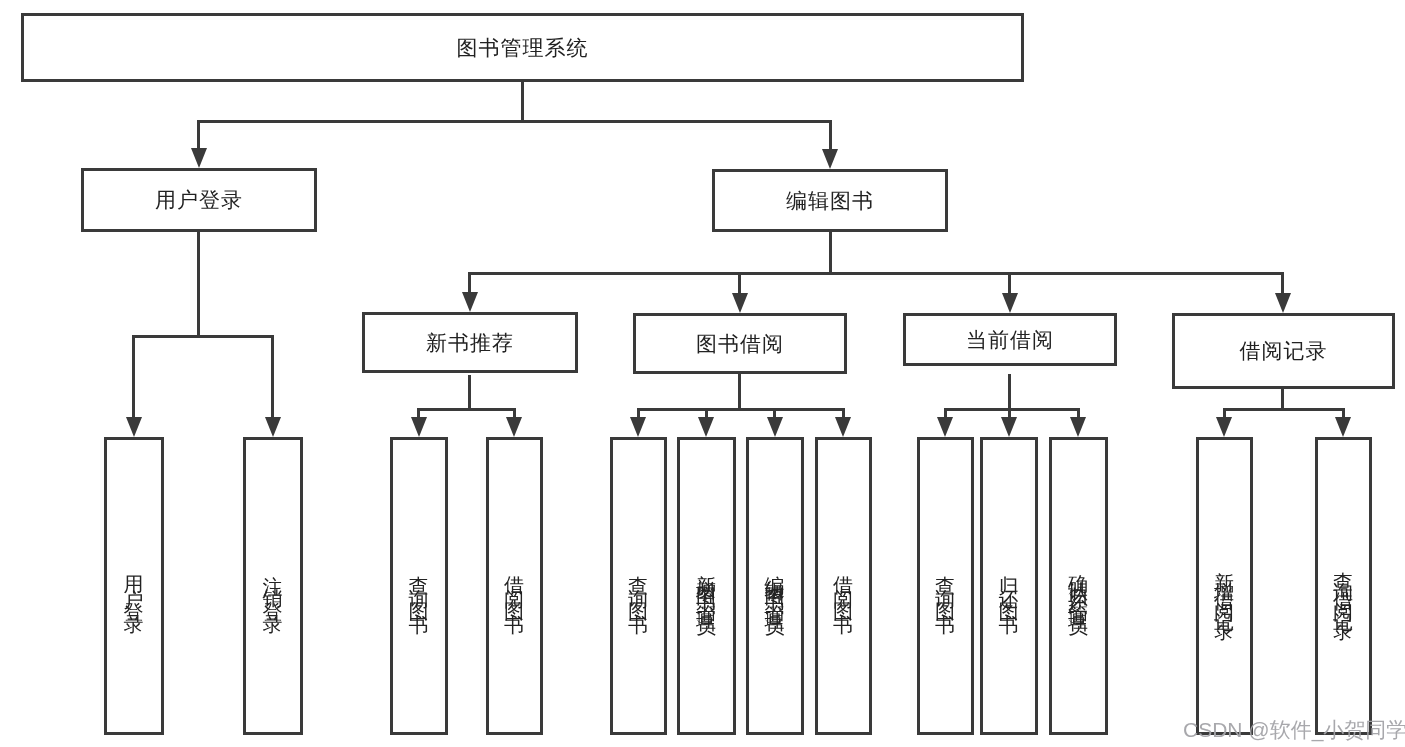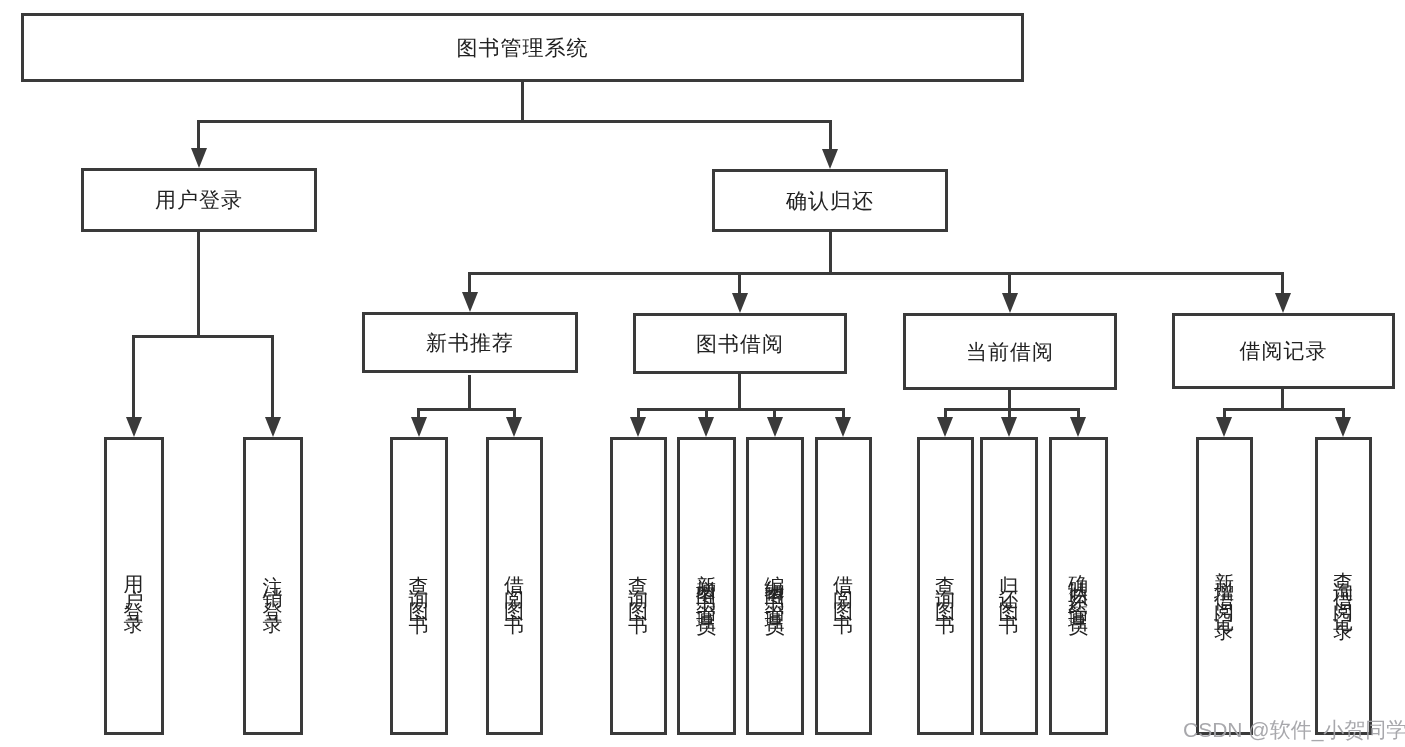--- a/index.html
+++ b/index.html
@@ -51,30 +51,30 @@
 <div class="stage">
 
   <div class="node" style="left:21px; top:13px; width:1003px; height:69px;">
     <span>图书管理系统</span>
   </div>
 
   <div class="node" style="left:81px; top:168px; width:236px; height:64px;">
     <span>用户登录</span>
   </div>
   <div class="node" style="left:712px; top:169px; width:236px; height:63px;">
-    <span>确认归还</span>
+    <span>编辑图书</span>
   </div>
 
   <div class="node" style="left:362px; top:312px; width:216px; height:61px;">
     <span>新书推荐</span>
   </div>
   <div class="node" style="left:633px; top:313px; width:214px; height:61px;">
     <span>图书借阅</span>
   </div>
-  <div class="node" style="left:903px; top:313px; width:214px; height:77px;text-align:center;">
+  <div class="node" style="left:903px; top:313px; width:214px; height:53px;text-align:center;">
     <span>当前借阅</span>
   </div>
   <div class="node" style="left:1172px; top:313px; width:223px; height:76px;">
     <span>借阅记录</span>
   </div>
 
   <div class="leaf" style="left:104px; width:60px;">
     <span class="vtext sp4">用户登录</span>
   </div>
   <div class="leaf" style="left:243px; width:60px;">

